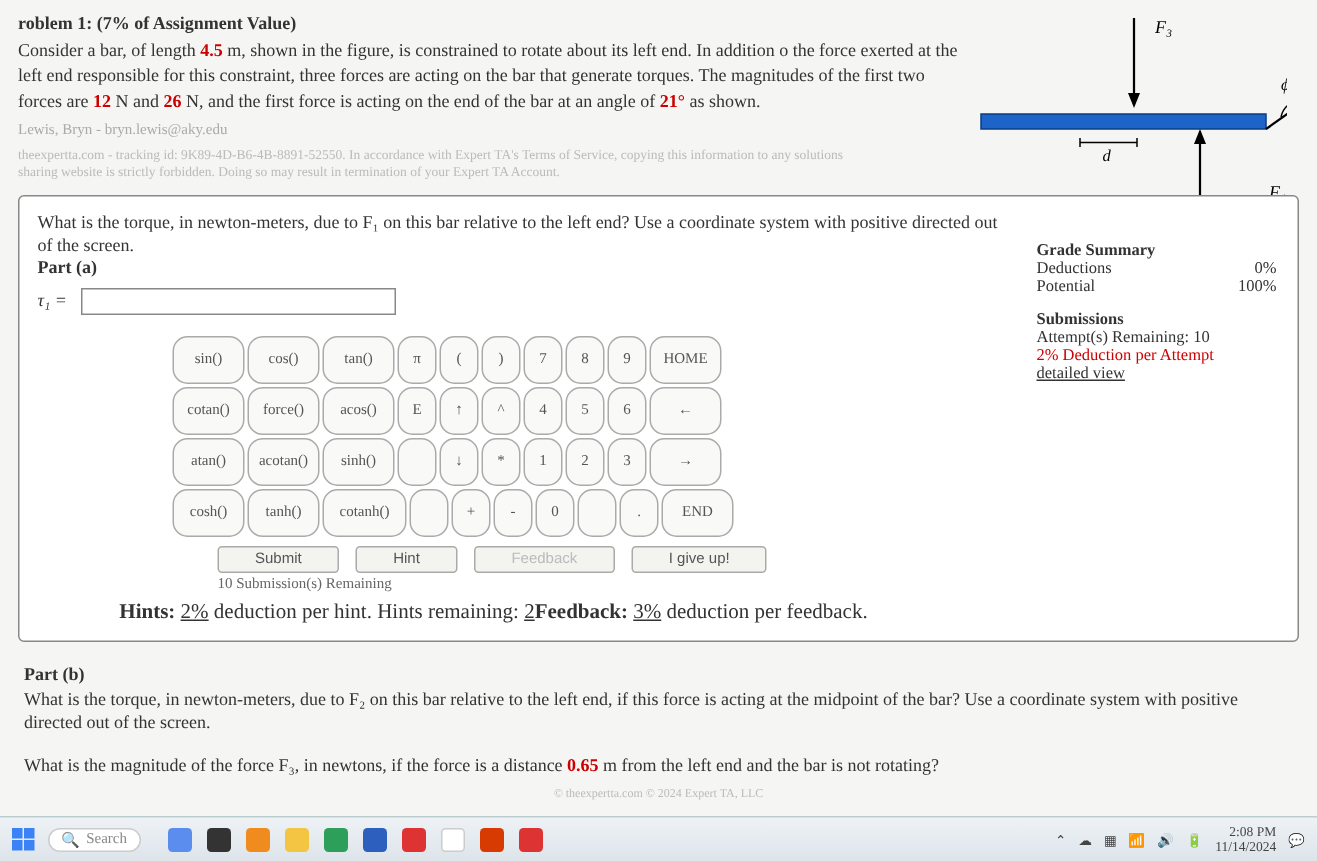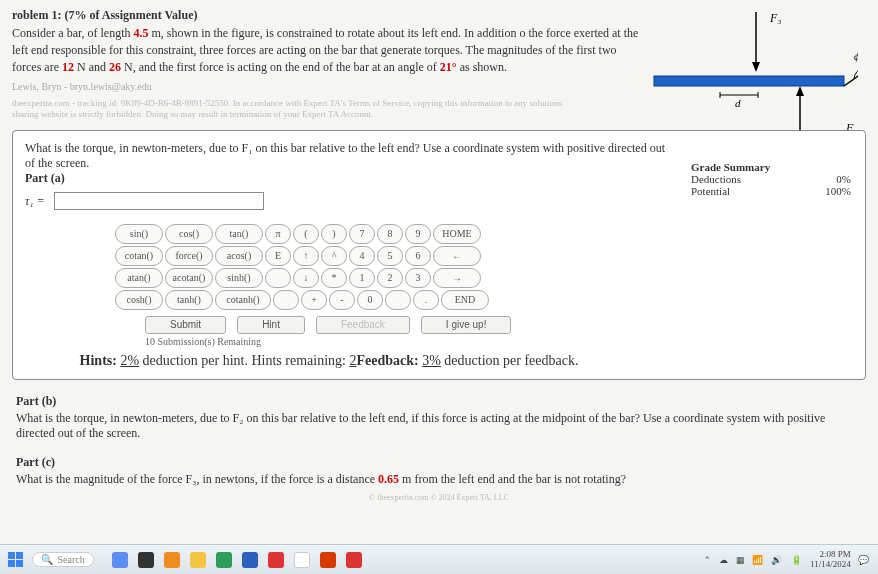--- a/index.html
+++ b/index.html
@@ -14,21 +14,21 @@
 .part-box { border: 1px solid #888; border-radius: 4px; padding: 8px 12px 10px 12px; margin-top: 10px; background: #fff; position: relative; }
 .grade-box { position: absolute; right: 14px; top: 30px; font-size: 11px; text-align: left; width: 160px; }
 .grade-box .gtitle { font-weight: bold; }
 .grade-box .row { display: flex; justify-content: space-between; }
 .grade-box .sub { margin-top: 10px; }
 .input-row { margin-top: 6px; }
 .tau-label { font-style: italic; margin-right: 6px; }
 .answer-input { width: 210px; height: 18px; border: 1px solid #888; font-size: 11px; padding: 1px 3px; }
 .keypad { margin-top: 14px; margin-left: 90px; }
 .krow { display: flex; gap: 2px; margin-bottom: 2px; }
-.kbtn { border: 1px solid #aaa; background: #f9f9f7; border-radius: 10px; height: 20px; min-width: 26px; padding: 0 6px; font-size: 10px; display: inline-flex; align-items: center; justify-content: center; cursor: pointer; color: #555; }
+.kbtn { border: 1px solid #aaa; background: #f9f9f7; border-radius: 10px; height: 32px; min-width: 26px; padding: 0 6px; font-size: 10px; display: inline-flex; align-items: center; justify-content: center; cursor: pointer; color: #555; }
 .kbtn.wide { min-width: 48px; }
 .kbtn.xwide { min-width: 56px; }
 .mode { margin: 4px 0 8px 90px; font-size: 10px; }
 .mode input { vertical-align: middle; margin: 0 2px 0 8px; }
 .action-row { margin-left: 120px; margin-top: 6px; }
 .abtn { border: 1px solid #aaa; background: #f3f3f0; border-radius: 3px; height: 18px; padding: 0 24px; font-size: 10px; margin-right: 8px; cursor: pointer; color: #555; }
 .abtn.ghost { color: #bbb; }
 .subrem { margin-left: 120px; font-size: 10px; color: #666; margin-top: 2px; }
 .hints-row { display: flex; justify-content: center; margin-top: 6px; font-size: 14px; }
 .hints-row b { font-weight: bold; }
@@ -85,20 +85,26 @@
     <div class="grade-box">
       <div class="gtitle">Grade Summary</div>
       <div class="row">
           <span>Deductions</span>
           <span>0%</span>
         </div>
       <div class="row">
           <span>Potential</span>
           <span>100%</span>
         </div>
+      <div class="sub">
+        <div class="gtitle">Submissions</div>
+        <div>Attempt(s) Remaining: 10</div>
+        <div style="color:#c00;">2% Deduction per Attempt</div>
+        <div><u>detailed view</u></div>
+      </div>
     </div>
 
     <div class="input-row">
       <span class="tau-label">τ₁ =</span>
       <input class="answer-input" value="" style="">
     </div>
 
     <div class="keypad">
       <div class="krow">
         <span class="kbtn wide">sin()</span>
@@ -167,21 +173,20 @@
       </div>
     </div>
   </div>
 
   <div class="part-sub">
     <div class="ptitle">Part (b)</div>
     <div>What is the torque, in newton-meters, due to F₂ on this bar relative to the left end, if this force is acting at the midpoint of the bar? Use a coordinate system with positive directed out of the screen.</div>
   </div>
 
   <div class="part-sub">
-    <div class="ptitle">Part (c)</div>
     <div><span>What is the magnitude of the force F₃, in newtons, if the force is a distance </span><span class="val-red">0.65</span><span> m from the left end and the bar is not rotating?</span></div>
   </div>
 
   <div style="text-align:center;color:#bbb;font-size:8px;margin-top:6px;">© theexpertta.com © 2024 Expert TA, LLC</div>
 </div>
 
 <div class="taskbar">
   <div class="win">
       <span></span>
       <span></span>

